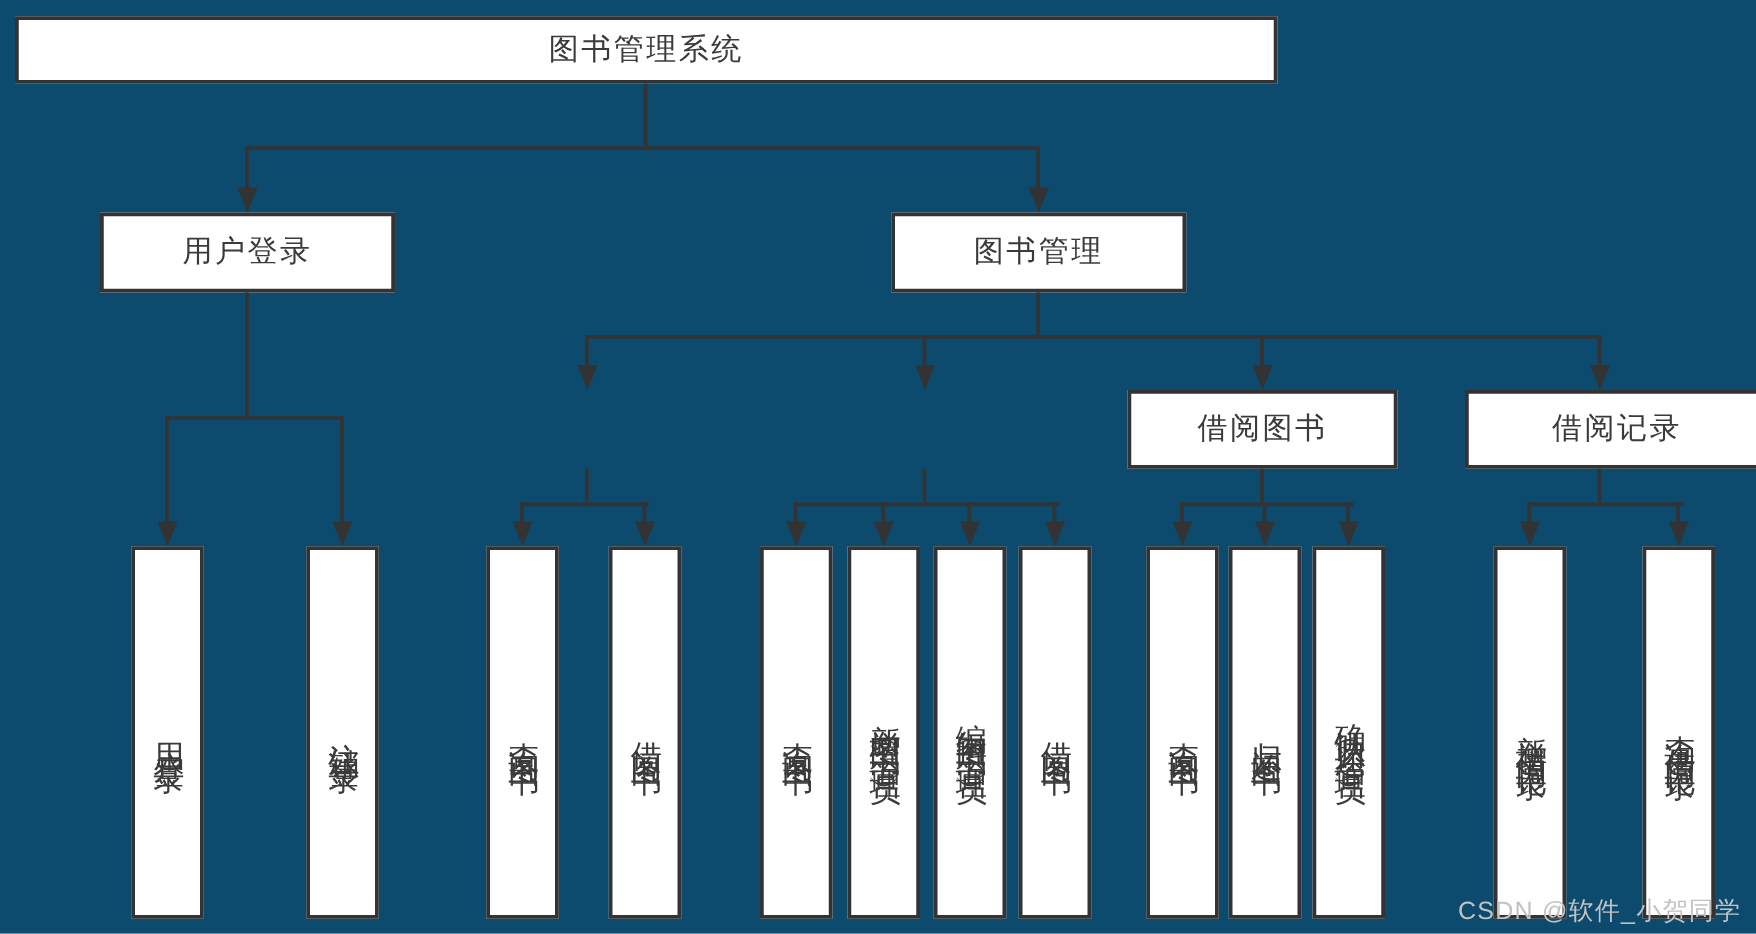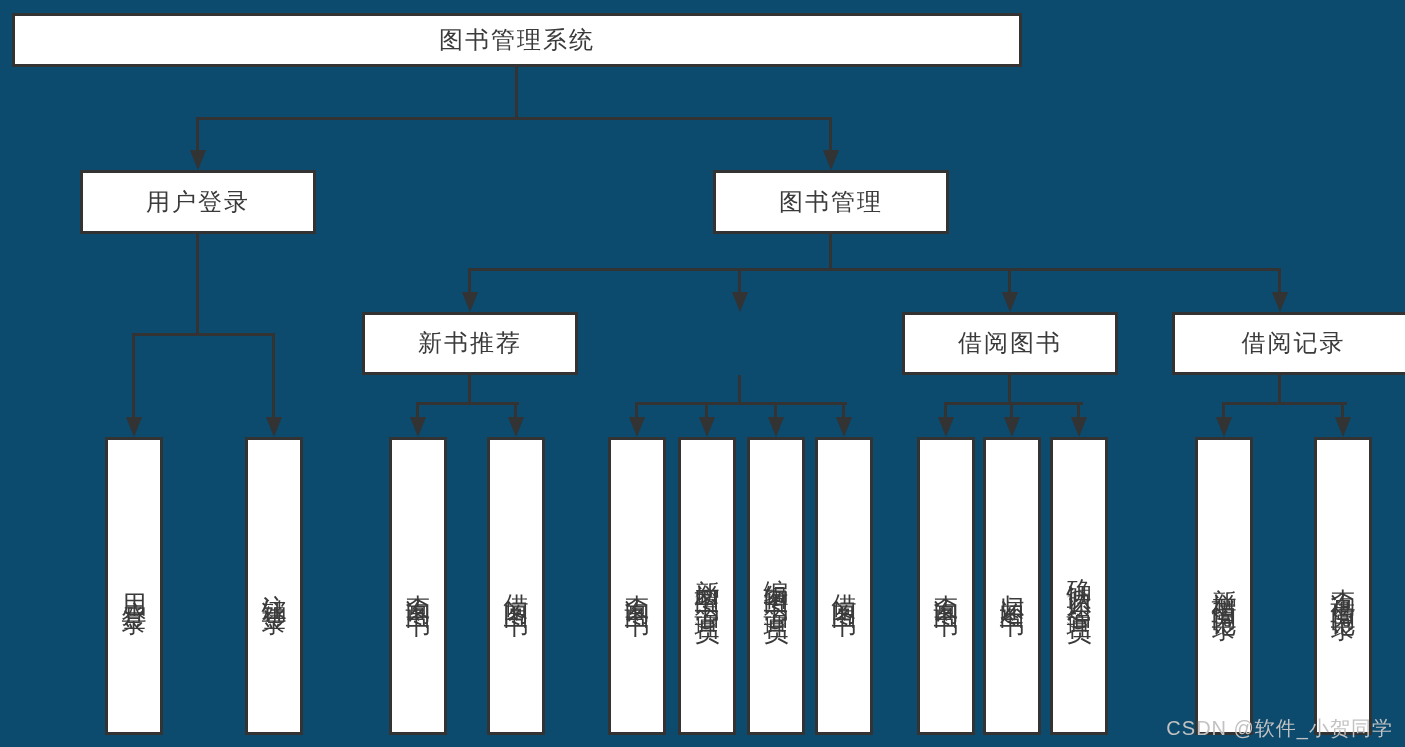--- a/index.html
+++ b/index.html
@@ -39,23 +39,20 @@
     <span class="lbl">图书管理系统</span>
   </div>
 
   <div class="box" style="left:80px;top:170px;width:236px;height:64px">
     <span class="lbl">用户登录</span>
   </div>
   <div class="box" style="left:713px;top:170px;width:236px;height:64px">
     <span class="lbl">图书管理</span>
   </div>
 
-  <div class="box" style="left:362px;top:312px;width:216px;height:63px">
-    <span class="lbl">新书推荐</span>
-  </div>
   <div class="box" style="left:902px;top:312px;width:216px;height:63px">
     <span class="lbl">借阅图书</span>
   </div>
   <div class="box" style="left:1172px;top:312px;width:243px;height:63px">
     <span class="lbl">借阅记录</span>
   </div>
 
   <div class="box v" style="left:105px;top:437px;width:58px;height:298px">
     <span class="lbl">用户登录</span>
   </div>

